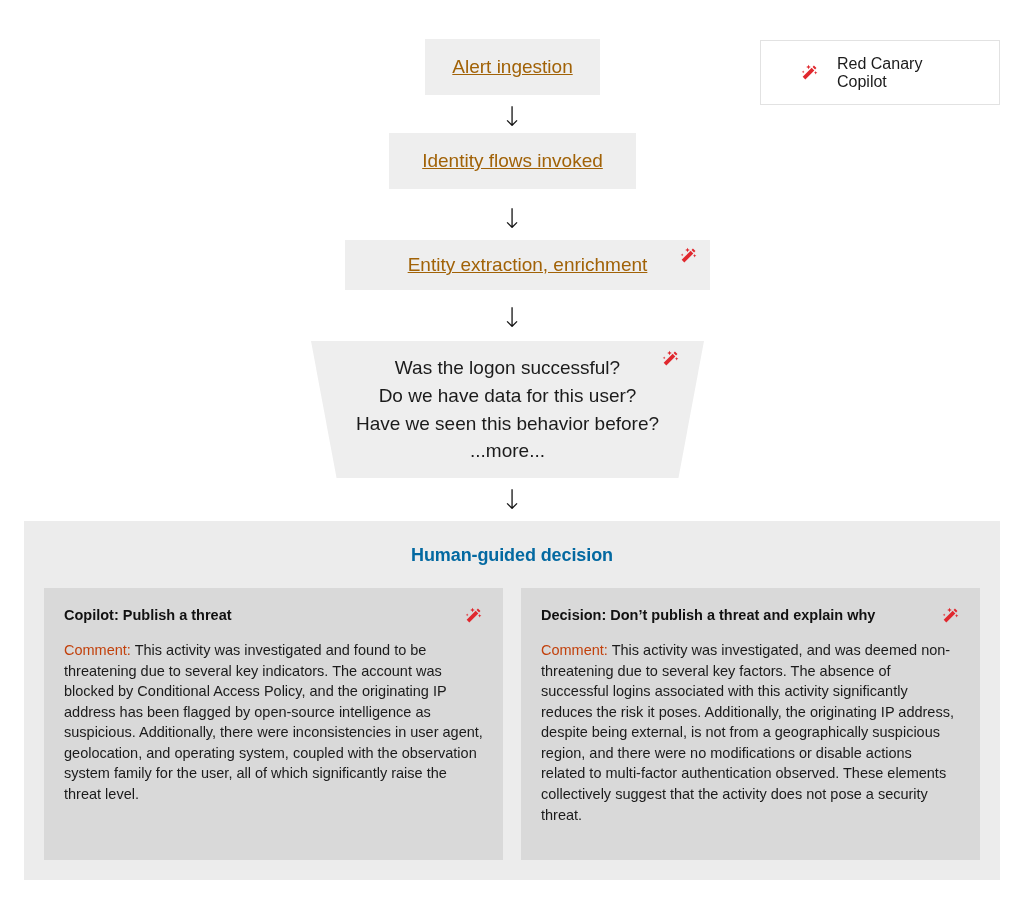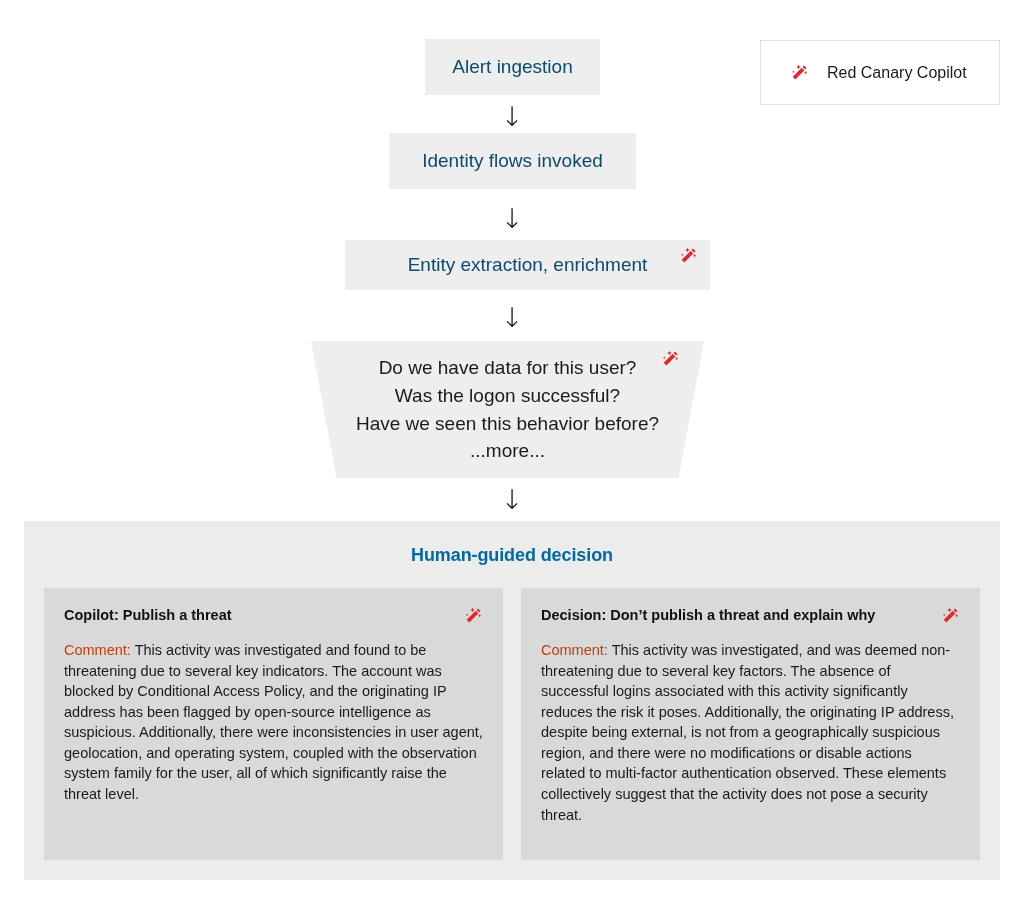--- a/index.html
+++ b/index.html
@@ -19,22 +19,23 @@
   
   .flow-box {
     position: absolute;
     background: #eeeeee;
     display: flex;
     align-items: center;
     justify-content: center;
     box-sizing: border-box;
     font-size: 19px;
     line-height: 1.35;
-    color: #0c4a6e;
+    color: #a16207;
     text-align: left;
+    text-decoration: underline;
   }
   .arrow {
     position: absolute;
     font-size: 27px;
     line-height: 1;
     color: #111111;
     text-align: center;
     width: 40px;
     font-family: "DejaVu Sans", sans-serif;
     font-weight: 300;
@@ -56,21 +57,21 @@
     left: 760px;
     top: 40px;
     width: 240px;
     height: 65px;
     border: 1px solid #e2e2e2;
     background: #ffffff;
     box-sizing: border-box;
     display: flex;
     align-items: center;
     gap: 18px;
-    padding: 0 28px;
+    padding: 0 38px;
   }
   #legend .legend-label {
     font-size: 16px;
     color: #1b1b1b;
   }
 
   
   #node-alert    { left: 425px; top: 39px;  width: 175px; height: 56px; }
   #node-identity { left: 389px; top: 133px; width: 247px; height: 56px; }
   #node-entity   { left: 345px; top: 240px; width: 365px; height: 50px; }
@@ -220,22 +221,22 @@
       </g>
     </svg>
   </span>
 </div>
 
 <div class="arrow" id="arrow-3">↓</div>
 
 <div id="node-questions">
   <div class="shape"></div>
   <div class="qtext">
+    <span>Was the logon successful?</span>
     <span>Do we have data for this user?</span>
-    <span>Was the logon successful?</span>
     <span>Have we seen this behavior before?</span>
     <span>...more...</span>
   </div>
   <span class="wand-slot wand">
     <svg viewBox="0 0 24 24" aria-hidden="true">
       <g fill="#e0282e">
         <path d="M7.6 19.8 L4.4 16.6 L15.2 5.8 L18.4 9.0 Z"></path>
         <path d="M16.3 4.7 L17.9 3.1 L20.9 6.1 L19.3 7.7 Z"></path>
         <path d="M11.4 2.0 L12.2 4.0 L14.2 4.8 L12.2 5.6 L11.4 7.6 L10.6 5.6 L8.6 4.8 L10.6 4.0 Z"></path>
         <path d="M20.0 9.6 L20.6 11.1 L22.1 11.7 L20.6 12.3 L20.0 13.8 L19.4 12.3 L17.9 11.7 L19.4 11.1 Z"></path>

